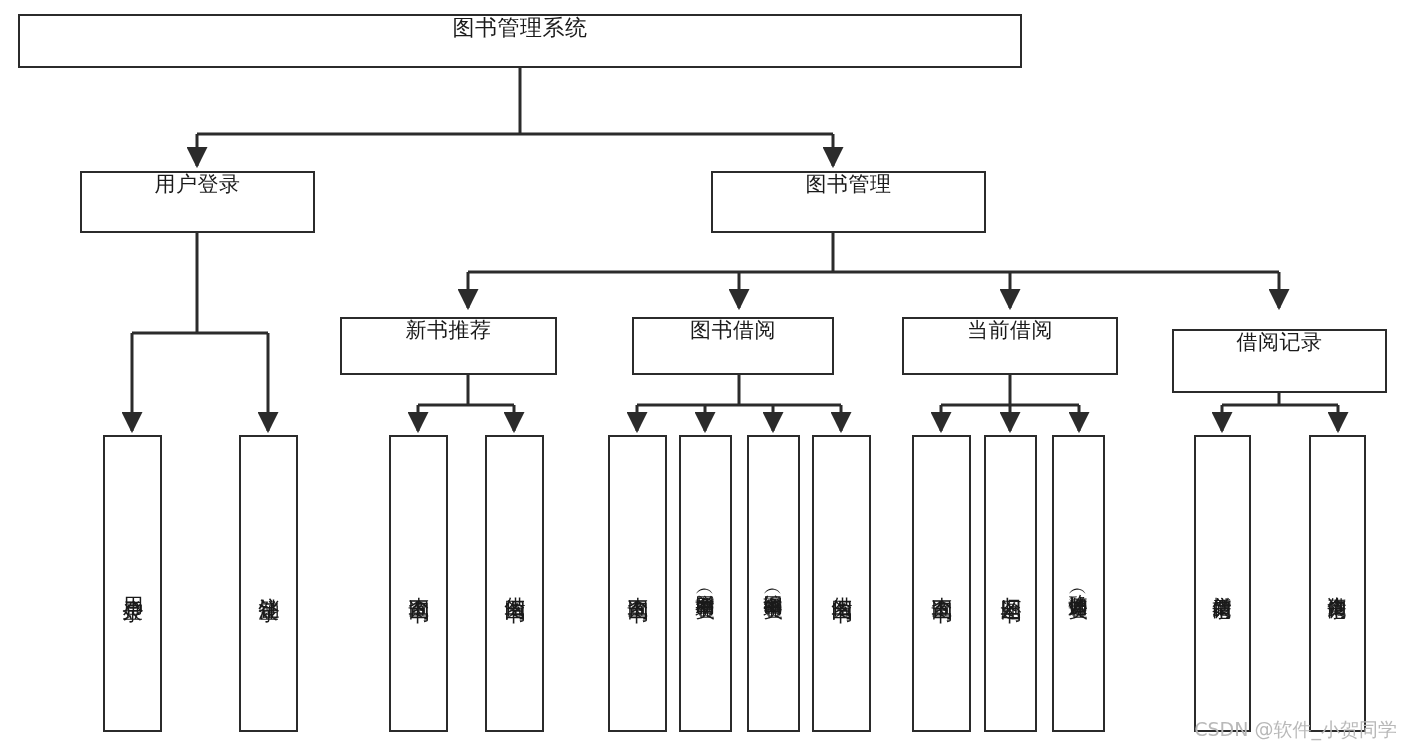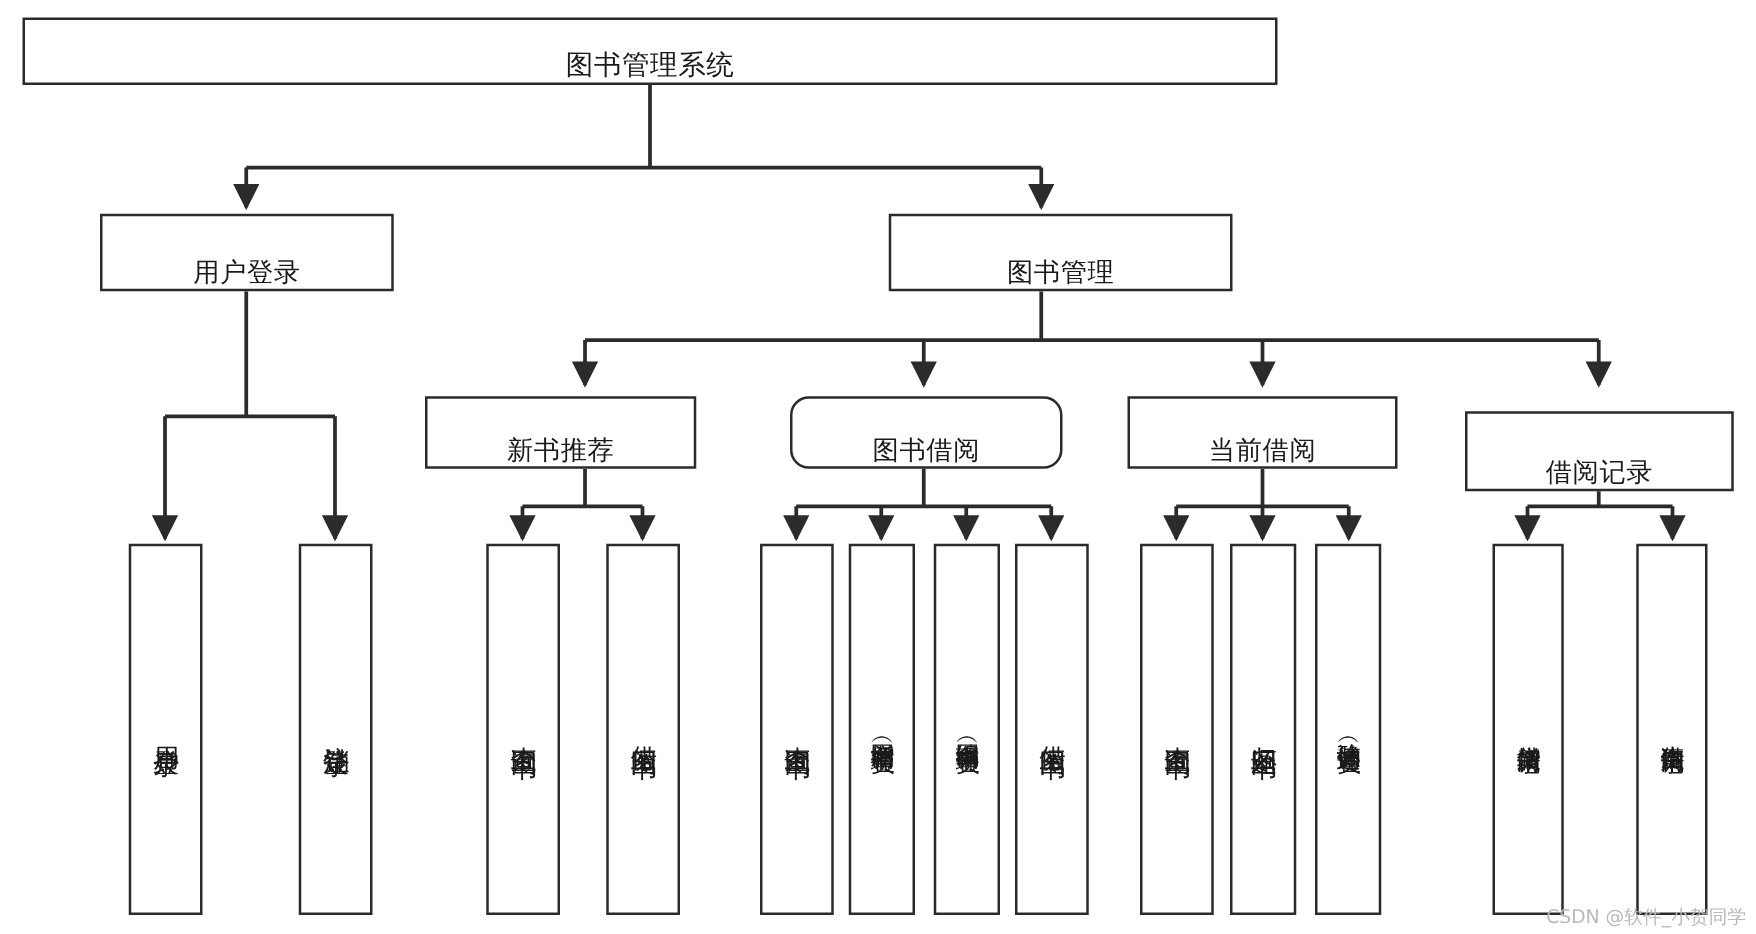--- a/index.html
+++ b/index.html
@@ -25,21 +25,21 @@
     width: 1405px;
     height: 747px;
     pointer-events: none;
   }
   .node {
     position: absolute;
     box-sizing: border-box;
     background: #ffffff;
     border: 2px solid #2b2b2b;
     display: flex;
-    align-items: flex-end;
+    align-items: flex-start;
     justify-content: center;
     color: #1a1a1a;
     text-align: center;
     z-index: 2;
   }
   .node .label {
     display: block;
     line-height: 1.12;
     letter-spacing: 0.5px;
   }
@@ -67,21 +67,21 @@
     max-height: 100%;
   }
   .node.v-node.small .label {
     font-size: 19px;
     letter-spacing: 1px;
   }
   .watermark {
     position: absolute;
     right: 8px;
     bottom: 4px;
-    font-size: 15px;
+    font-size: 19px;
     color: #b9b9b9;
     white-space: nowrap;
     z-index: 5;
   }
 </style>
 </head>
 <body>
 
 <div id="canvas">
 
@@ -143,21 +143,21 @@
   <div class="node h-node" style="left:80px; top:171px; width:235px; height:62px;">
     <span class="label">用户登录</span>
   </div>
   <div class="node h-node" style="left:711px; top:171px; width:275px; height:62px;">
     <span class="label">图书管理</span>
   </div>
 
   <div class="node h-node" style="left:340px; top:317px; width:217px; height:58px;">
     <span class="label">新书推荐</span>
   </div>
-  <div class="node h-node" style="left:632px; top:317px; width:218px; height:58px;border-radius:15px;">
+  <div class="node h-node" style="left:632px; top:317px; width:202px; height:58px;">
     <span class="label">图书借阅</span>
   </div>
   <div class="node h-node" style="left:902px; top:317px; width:216px; height:58px;">
     <span class="label">当前借阅</span>
   </div>
   <div class="node h-node" style="left:1172px; top:329px; width:215px; height:64px;">
     <span class="label">借阅记录</span>
   </div>
 
   <div class="node v-node" style="left:103px; top:435px; width:59px; height:297px;">

